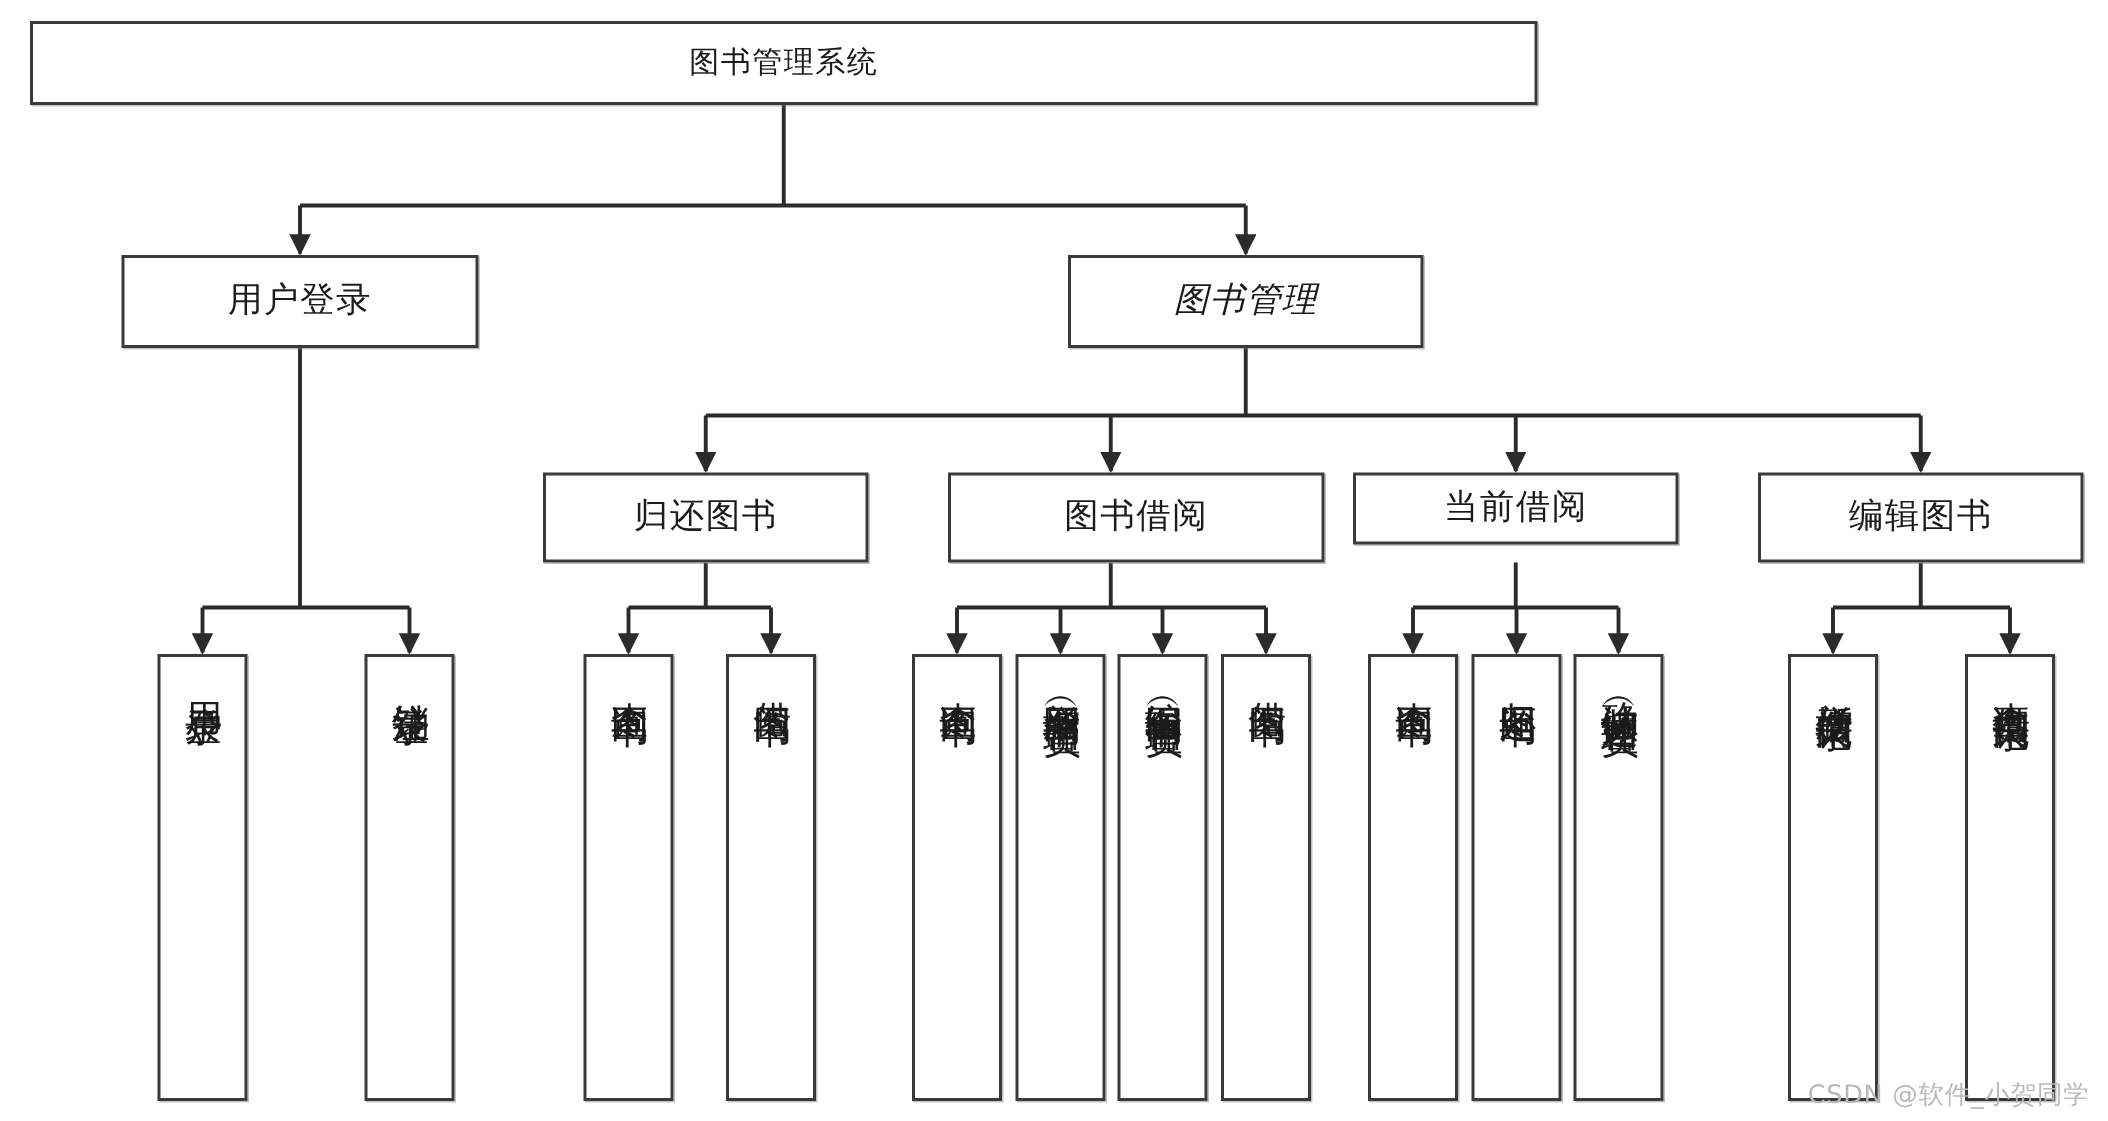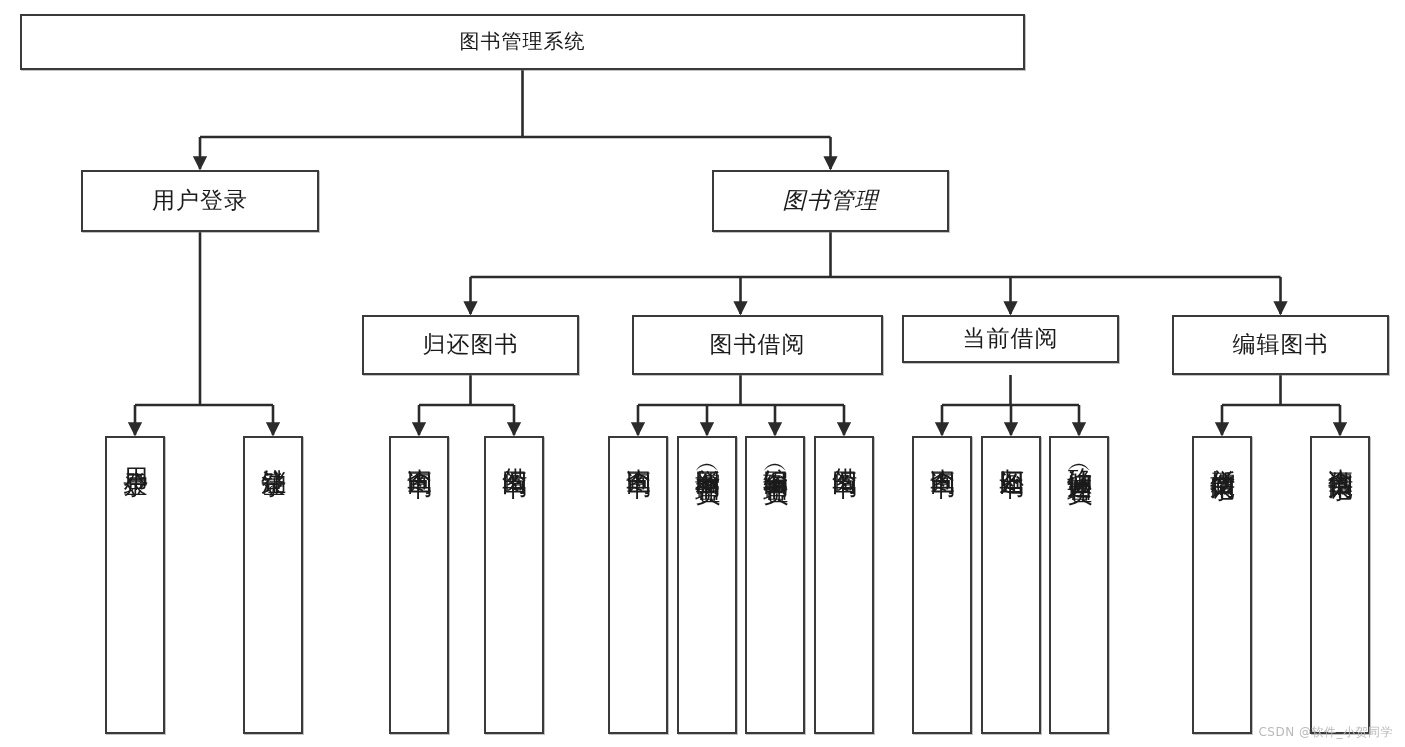--- a/index.html
+++ b/index.html
@@ -59,21 +59,21 @@
     text-orientation: upright;
     font-size: 25px;
     line-height: 1.06;
     letter-spacing: 2px;
     white-space: nowrap;
   }
   .watermark {
     position: absolute;
     right: 12px;
     bottom: 6px;
-    font-size: 12px;
+    font-size: 17px;
     color: #b9b9b9;
     letter-spacing: 0.5px;
     white-space: nowrap;
     font-family: "DejaVu Sans", "Liberation Sans", sans-serif;
   }
 </style>
 </head>
 <body>
 
 <div id="canvas">

